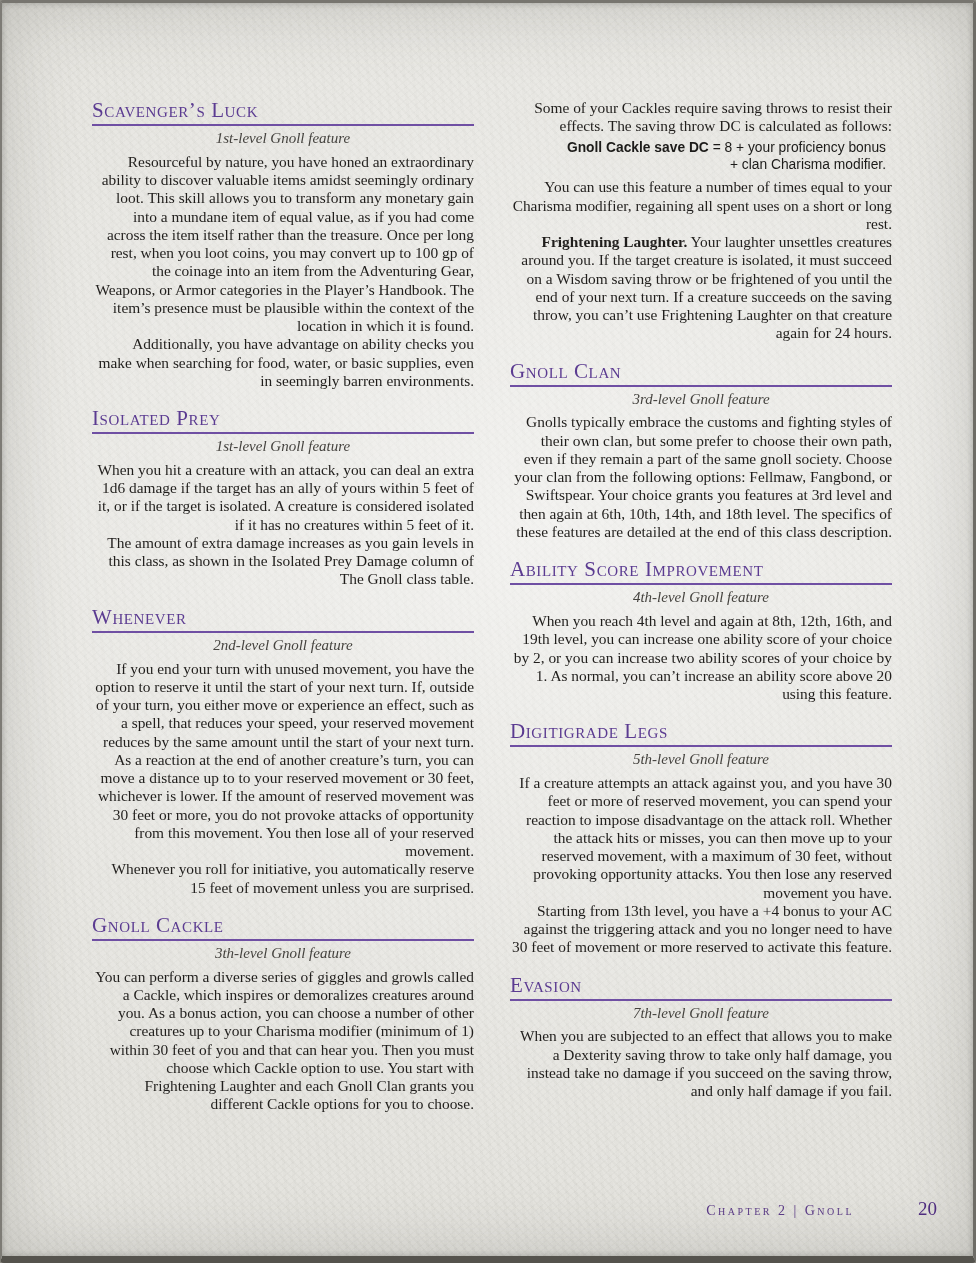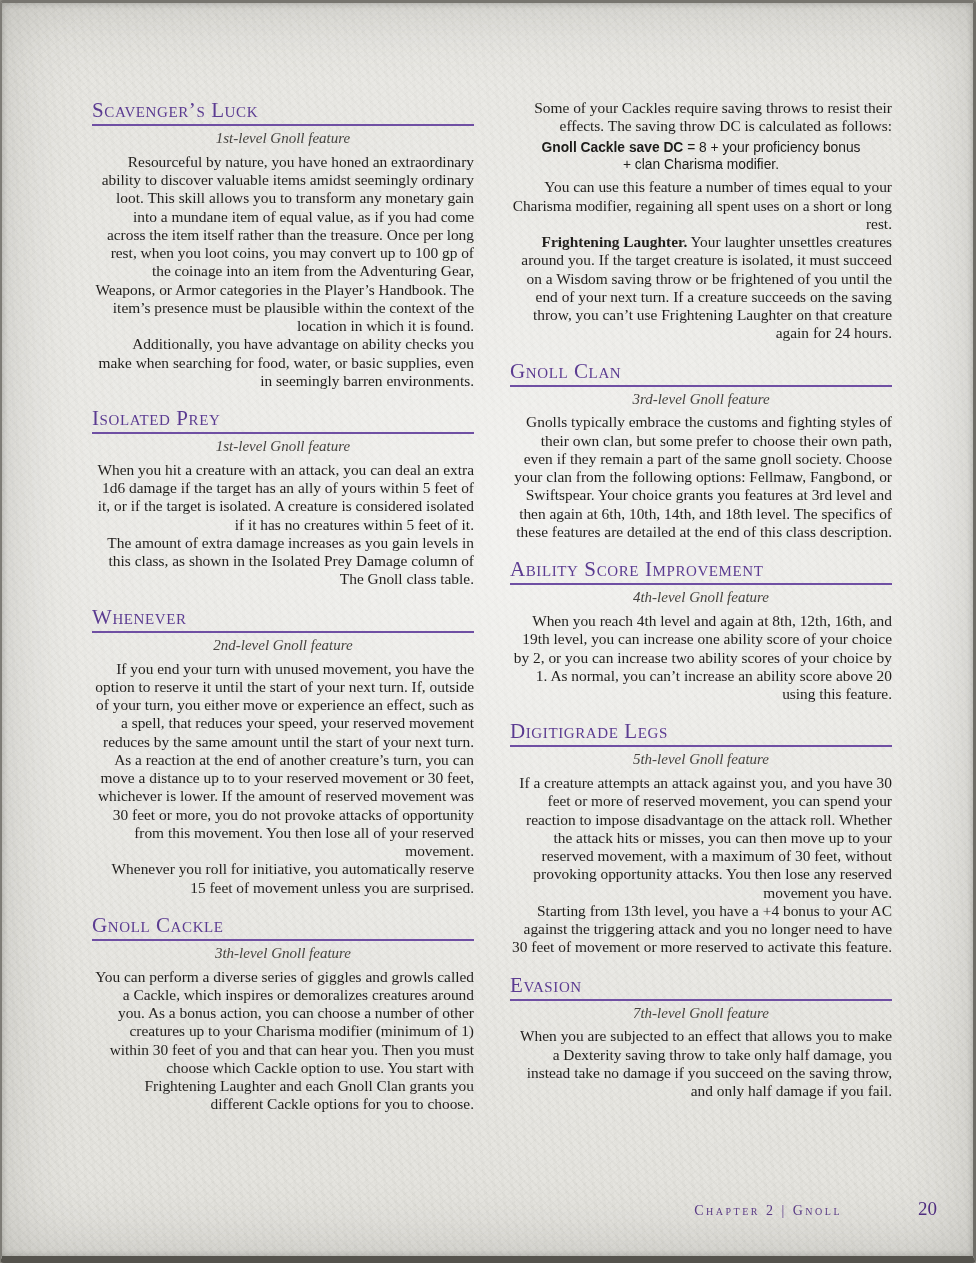--- a/index.html
+++ b/index.html
@@ -62,32 +62,32 @@
     text-align: right;
   }
   .indent { text-indent: 11px; }
   .lead { font-weight: bold; }
 
   .formula {
     font-family: "Liberation Sans", sans-serif;
     font-size: 13.8px;
     line-height: 1.3;
     color: #1c1b19;
-    text-align: center;
+    text-align: right;
     margin: 3px 6px 4px 6px;
   }
   .formula strong { font-weight: bold; }
 
   .page-footer {
     position: absolute;
     right: 36px;
     bottom: 36px;
     display: flex;
     align-items: baseline;
-    gap: 28px;
+    gap: 16px;
   }
   .footer-chapter {
     font-variant: small-caps;
     font-size: 14px;
     letter-spacing: 2.5px;
     color: #5a3a85;
   }
   .footer-page-number {
     font-variant: small-caps;
     font-weight: normal;

